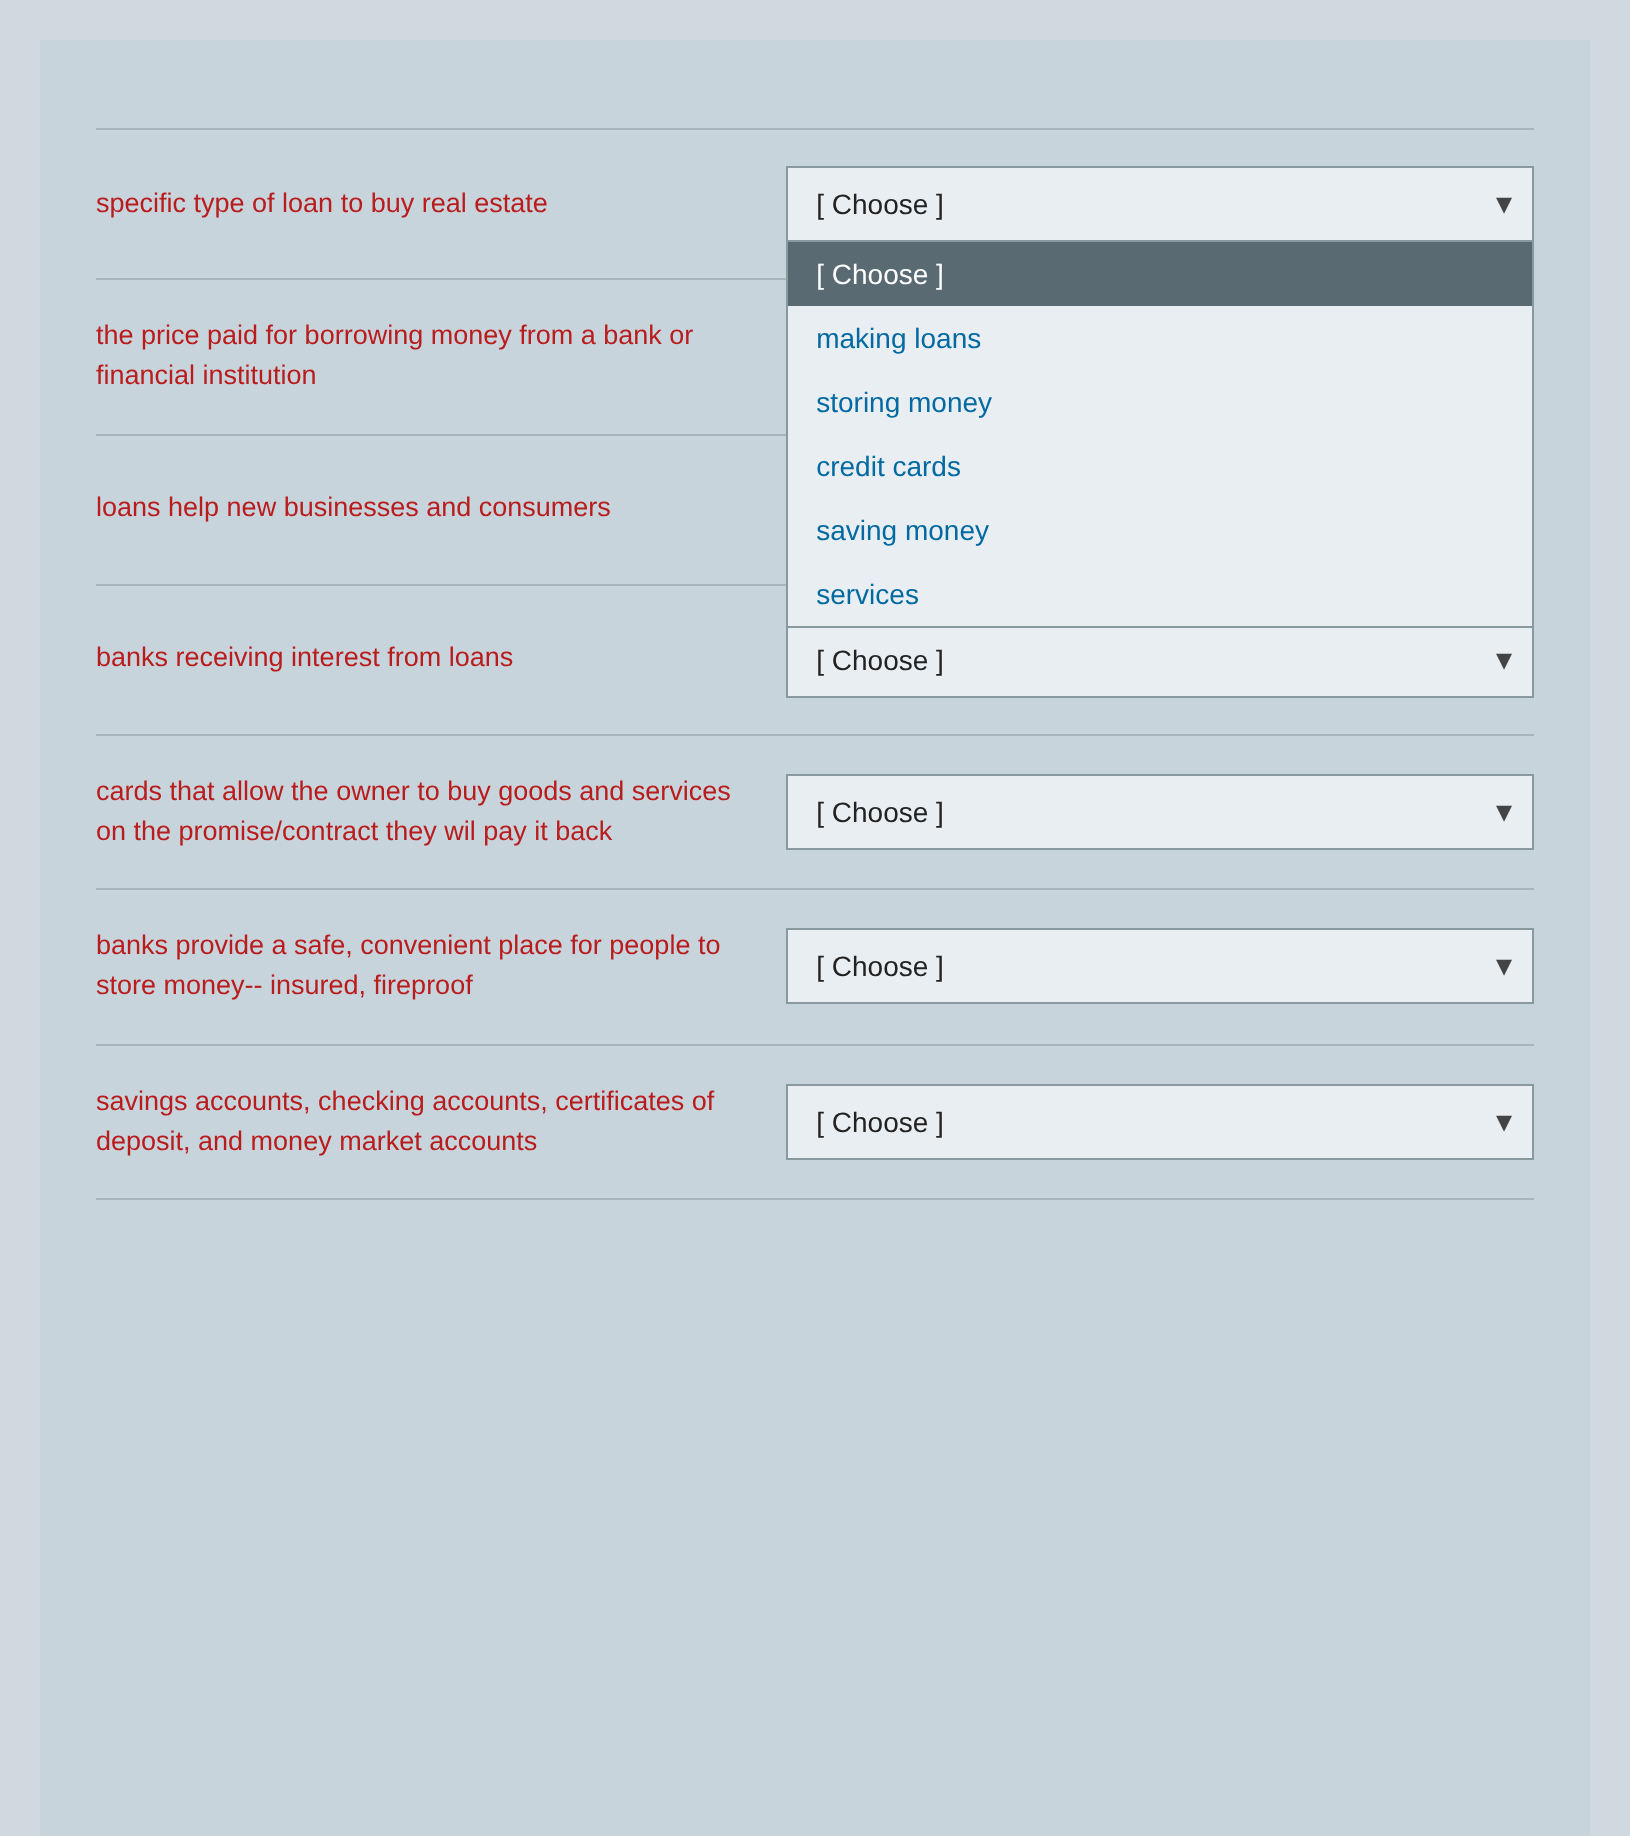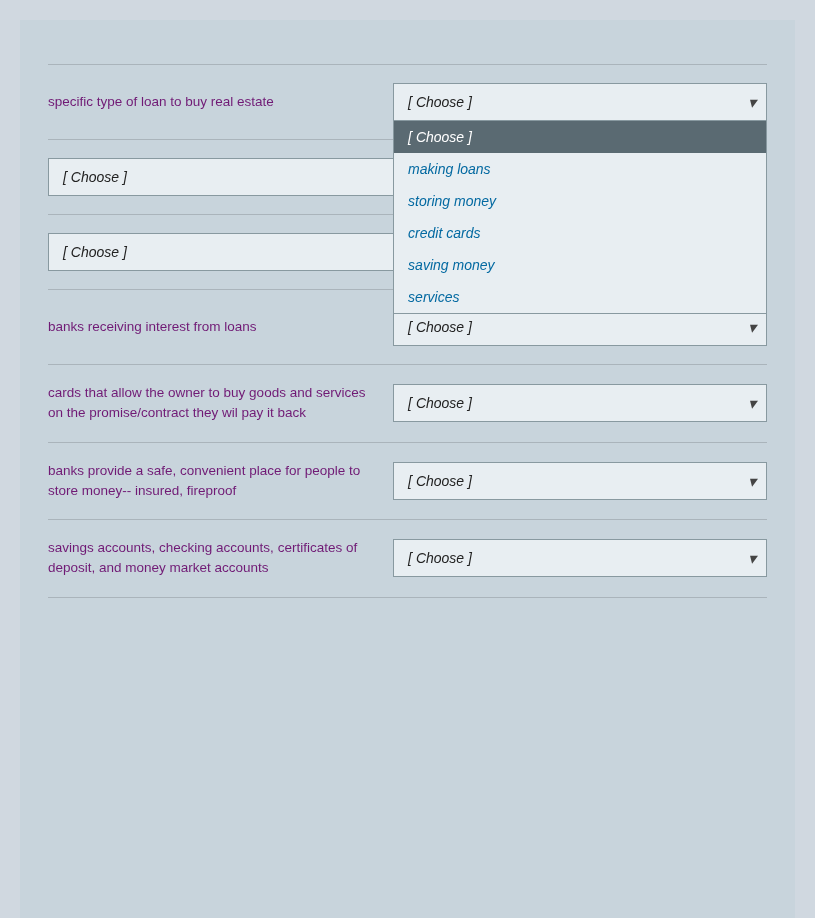--- a/index.html
+++ b/index.html
@@ -34,28 +34,27 @@
       align-items: center;
       padding: 18px 0;
       position: relative;
     }
     .match-row:last-child {
       border-bottom: 1px solid #aab4bb;
     }
     .match-description {
       flex: 0 0 48%;
       font-size: 13.5px;
-      color: #701a75;
+      color: #b91c1c;
       line-height: 1.5;
       padding-right: 10px;
     }
     .match-select-wrap {
       flex: 0 0 52%;
       position: relative;
-      font-style: italic;
     }
     .match-select-wrap.open {
       z-index: 100;
     }
     .select-box {
       width: 100%;
       background: #e8eef2;
       border: 1px solid #8899a0;
       padding: 10px 36px 10px 14px;
       font-size: 14px;
@@ -118,28 +117,30 @@
             <div class="dropdown-item selected">[ Choose ]</div>
             <div class="dropdown-item">making loans</div>
             <div class="dropdown-item">storing money</div>
             <div class="dropdown-item">credit cards</div>
             <div class="dropdown-item">saving money</div>
             <div class="dropdown-item">services</div>
           </div>
         </div>
       </div>
       <div class="match-row" id="row2-row">
+        <div class="match-description">the price paid for borrowing money from a bank or financial institution</div>
         <div class="match-select-wrap" id="row2-wrap">
           <div class="select-box" tabindex="0">
             <span>[ Choose ]</span>
             <span class="chevron">▾</span>
           </div>
         </div>
       </div>
       <div class="match-row" id="row3-row">
+        <div class="match-description">loans help new businesses and consumers</div>
         <div class="match-select-wrap" id="row3-wrap">
           <div class="select-box" tabindex="0">
             <span>[ Choose ]</span>
             <span class="chevron">▾</span>
           </div>
         </div>
       </div>
       <div class="match-row" id="row4-row">
         <div class="match-description">banks receiving interest from loans</div>
         <div class="match-select-wrap" id="row4-wrap">

